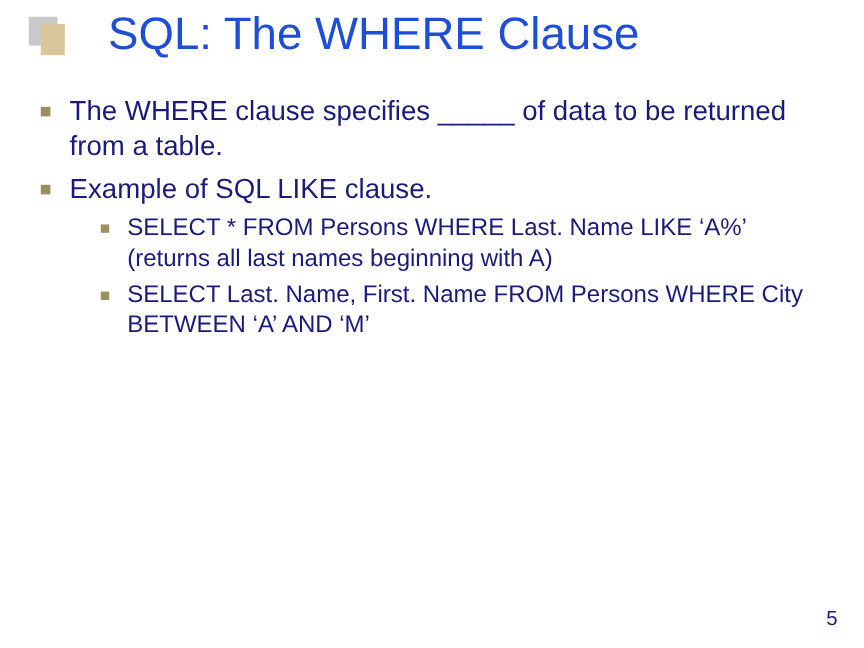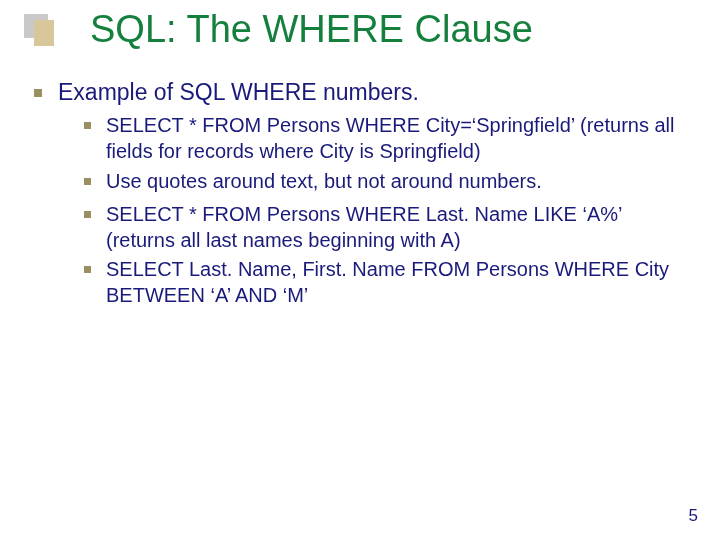--- a/index.html
+++ b/index.html
@@ -41,21 +41,21 @@
     width: 20px;
     height: 26px;
     background: #d8c79a;
   }
   .title {
     position: absolute;
     left: 90px;
     top: 8px;
     font-size: 38px;
     font-weight: 400;
-    color: #15803d;
+    color: #1d4ed8;
     white-space: nowrap;
   }
   .body {
     position: absolute;
     left: 34px;
     top: 78px;
     width: 660px;
     font-size: 23px;
     line-height: 1.28;
   }
@@ -109,36 +109,30 @@
 <div class="slide">
   <div class="corner">
     <div class="gray-sq"></div>
     <div class="tan-sq"></div>
   </div>
 
   <div class="title">SQL: The WHERE Clause</div>
 
   <div class="body">
 
+    <div class="lvl1">
+      <div class="b"></div>
+      <div class="t">The WHERE clause specifies _____ of data to be returned from a table.</div>
+    </div>
 
     <div class="lvl1">
       <div class="b"></div>
-      <div class="t">Example of SQL WHERE numbers.</div>
+      <div class="t">Example of SQL LIKE clause.</div>
     </div>
 
-    <div class="lvl2group">
-      <div class="lvl2">
-        <div class="b"></div>
-        <div class="t">SELECT * FROM Persons WHERE City=‘Springfield’ (returns all fields for records where City is Springfield)</div>
-      </div>
-      <div class="lvl2">
-        <div class="b"></div>
-        <div class="t">Use quotes around text, but not around numbers.</div>
-      </div>
-    </div>
 
 
     <div class="lvl2group">
       <div class="lvl2">
         <div class="b"></div>
         <div class="t">SELECT * FROM Persons WHERE Last. Name LIKE ‘A%’ (returns all last names beginning with A)</div>
       </div>
       <div class="lvl2">
         <div class="b"></div>
         <div class="t">SELECT Last. Name, First. Name FROM Persons WHERE City BETWEEN ‘A’ AND ‘M’</div>

